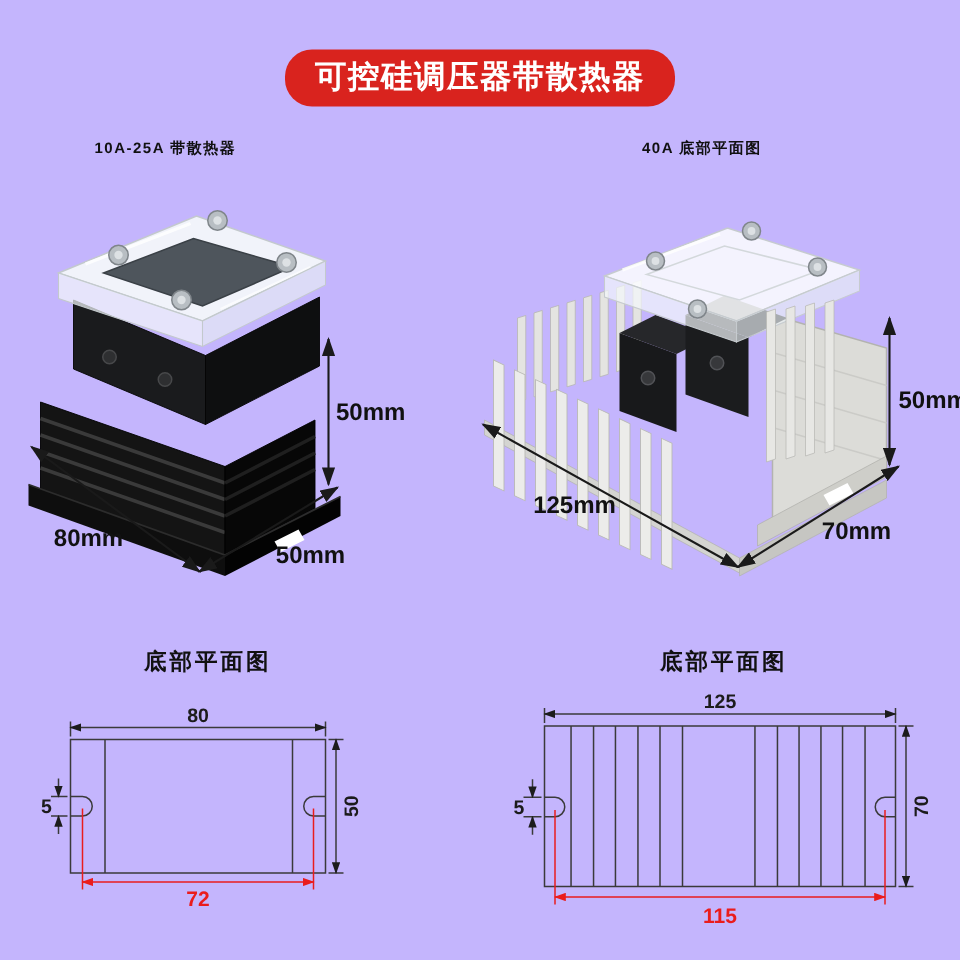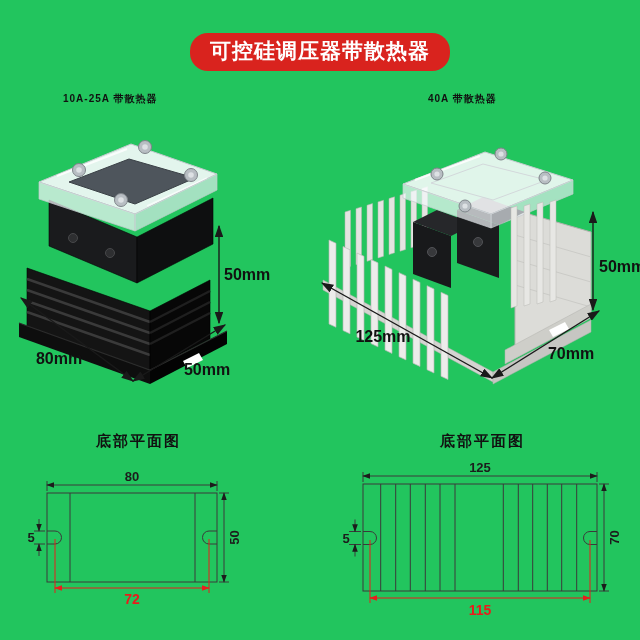--- a/index.html
+++ b/index.html
@@ -1,16 +1,16 @@
 <!DOCTYPE html>
 <html><head>
 <meta charset="utf-8">
 <style>
   html,body{margin:0;padding:0;background:#fff;}
-  .page{position:relative;width:640px;height:640px;background:#22c55e;overflow:hidden;
+  .page{position:relative;width:640px;height:640px;background:#c4b5fd;overflow:hidden;
         font-family:"Liberation Sans","DejaVu Sans",sans-serif;}
   .banner{position:absolute;top:33px;left:50%;transform:translateX(-50%);
           background:#d9231e;color:#fff;font-size:21px;font-weight:bold;
           padding:4px 20px 6px 20px;border-radius:18px;letter-spacing:1px;white-space:nowrap;}
   .sec-label{position:absolute;font-size:10px;font-weight:bold;color:#111;white-space:nowrap;letter-spacing:1px;}
   .sec-label.l{left:63px;top:92px;}
   .sec-label.r{left:428px;top:92px;}
   .draw-title{position:absolute;font-size:15px;font-weight:bold;color:#111;top:432px;white-space:nowrap;letter-spacing:2px;}
   .draw-title.l{left:96px;}
   .draw-title.r{left:440px;}
@@ -27,21 +27,21 @@
   .rline{stroke:#ea1c1c;stroke-width:1;fill:none;}
 </style>
 </head>
 <body>
 
 <div class="page">
 
   <div class="banner">可控硅调压器带散热器</div>
 
   <div class="sec-label l">10A-25A  带散热器</div>
-  <div class="sec-label r">40A  带散热器</div>
+  <div class="sec-label r">40A  底部平面图</div>
 
   <svg class="photo-l" width="265" height="278" viewBox="0 0 265 278">
     <defs>
       <marker id="arL" viewBox="0 0 10 7" refX="9" refY="3.5" markerWidth="9" markerHeight="6.3" orient="auto-start-reverse">
         <path d="M0,0 L10,3.5 L0,7 z" fill="#1a1a1a"></path>
       </marker>
     </defs>
 
     <g>
       <polygon points="12,150 135,193 135,252 12,209" fill="#141414" stroke="#000" stroke-width="0.6"></polygon>

